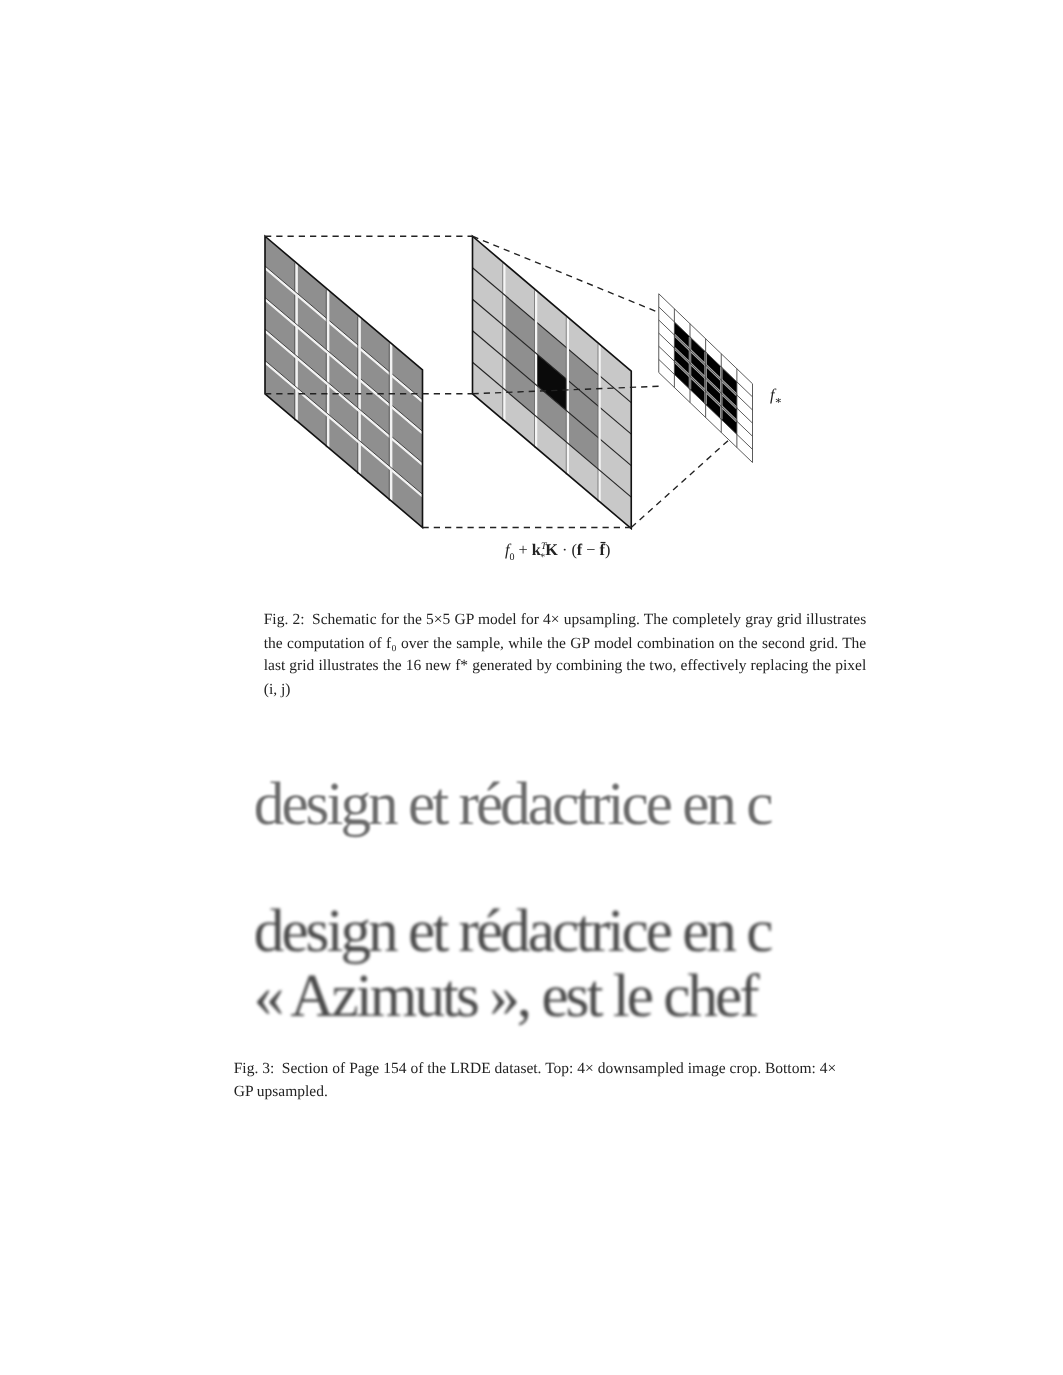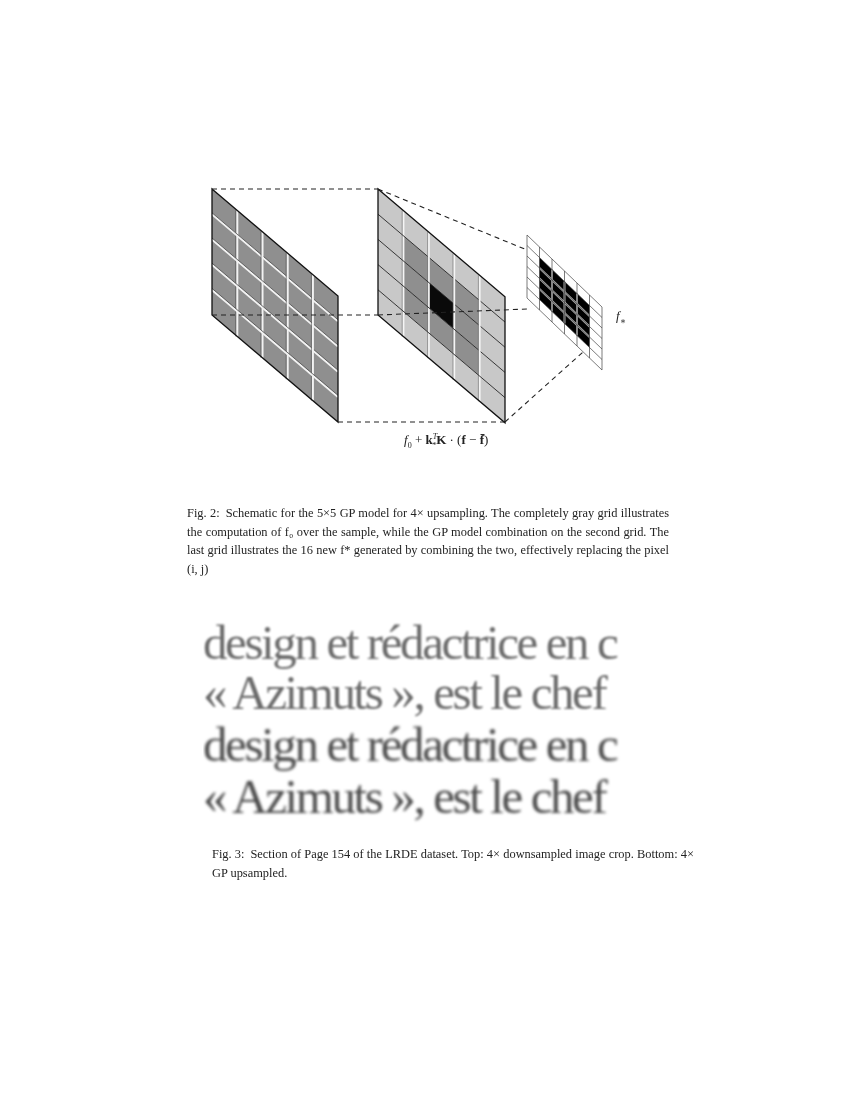--- a/index.html
+++ b/index.html
@@ -2,22 +2,22 @@
 <html><head>
   <meta charset="utf-8">
   <style>
     html, body { margin: 0; padding: 0; background: #ffffff; }
     body { width: 850px; height: 1100px; position: relative; overflow: hidden;
            font-family: "DejaVu Serif", "Liberation Serif", serif; color: #1a1a1a; }
     #figure2 { position: absolute; left: 0; top: 0; width: 850px; height: 470px; }
     .caption { position: absolute; left: 187px; width: 482px; font-size: 12.4px; line-height: 18.6px;
                text-align: justify; font-family: "Liberation Serif", "DejaVu Serif", serif; color: #222; }
     .caption .lbl { margin-right: 6px; }
-    #caption2 { top: 504px; }
-    #caption3 { top: 845px; margin-left: 25px; }
+    #caption2 { top: 486px; margin-left: 24px; }
+    #caption3 { top: 845px; }
     .math-label { position: absolute; font-family: "Liberation Serif", "DejaVu Serif", serif;
                   font-size: 13px; color: #222; }
     #fstar { left: 616px; top: 308px; font-style: italic; }
     #formula { left: 364px; top: 432px; margin-left: 40px; }
     #formula .i { font-style: italic; }
     #formula .b { font-weight: bold; }
     #formula sub, #formula sup { font-size: 8px; }
     #crop { position: absolute; left: 203px; top: 622px; width: 425px; height: 210px; overflow: hidden; }
     .crop-line { position: absolute; left: 0; white-space: nowrap; font-family: "Liberation Serif", "DejaVu Serif", serif;
                  font-size: 49px; letter-spacing: -2.4px; color: #555; }
@@ -114,18 +114,17 @@
   </svg>
 
 <div class="math-label" id="fstar">f<sub style="font-size:9px;font-style:normal">∗</sub></div>
 
 <div class="math-label" id="formula"><span class="i">f</span><sub>0</sub><span> + </span><span class="b">k</span><sup style="font-style:italic">T</sup><sub style="margin-left:-5px">*</sub><span class="b">K</span><span> · (</span><span class="b">f</span><span> − </span><span class="b">f̄</span><span>)</span></div>
 
 <div class="caption" id="caption2"><span class="lbl">Fig. 2:</span><span>Schematic for the 5×5 GP model for 4× upsampling. The completely gray grid illustrates the computation of f₀ over the sample, while the GP model combination on the second grid. The last grid illustrates the 16 new f* generated by combining the two, effectively replacing the pixel (i, j)</span></div>
 
 <div id="crop">
   <div class="crop-line top" style="top:-8px">design et rédactrice en c</div>
-  <div class="crop-line top" style="top:42px">« Azimuts », est le chef</div>
   <div class="crop-line bottom" style="top:94px">design et rédactrice en c</div>
   <div class="crop-line bottom" style="top:146px">« Azimuts », est le chef</div>
 </div>
 
 <div class="caption" id="caption3"><span class="lbl">Fig. 3:</span><span>Section of Page 154 of the LRDE dataset. Top: 4× downsampled image crop. Bottom: 4× GP upsampled.</span></div>
 
 </body></html>

